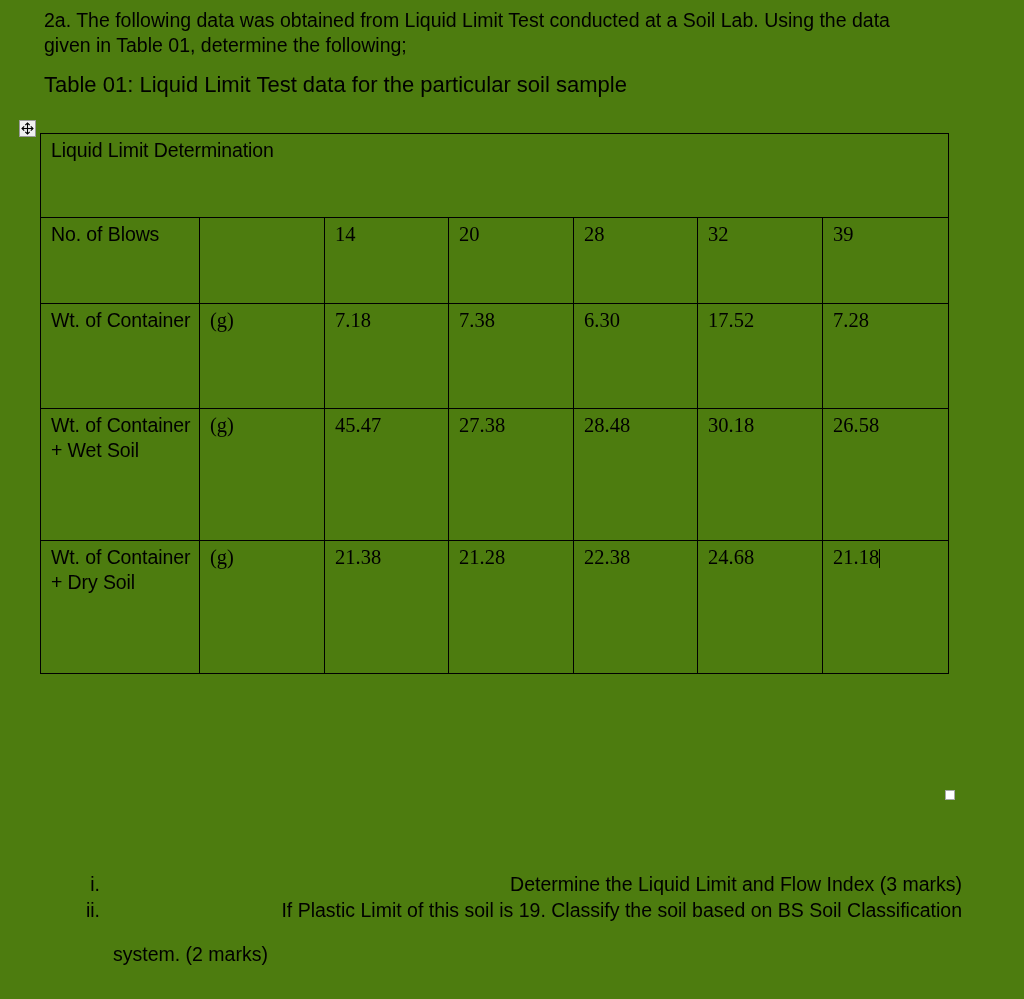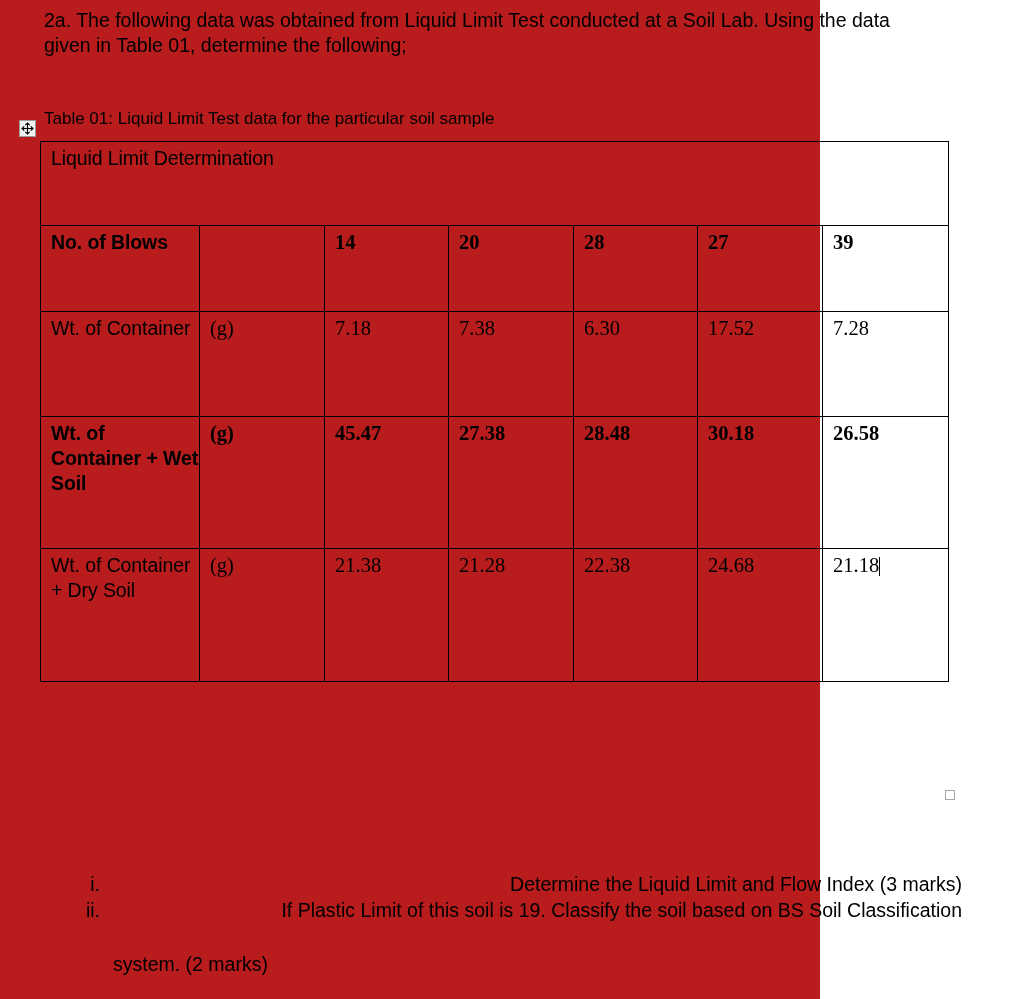--- a/index.html
+++ b/index.html
@@ -12,42 +12,42 @@
     width: 1024px;
     height: 999px;
     position: relative;
     font-family: "Liberation Sans", sans-serif;
     color: #000000;
     overflow: hidden;
   }
 
   .page {
     position: relative;
-    width: 820px;
+    width: 1024px;
     height: 999px;
-    background: #b91c1c;
+    background: #4d7c0f;
   }
 
   
   .intro {
     position: absolute;
     left: 44px;
     top: 8px;
     width: 890px;
     font-size: 19.5px;
     line-height: 25px;
     font-family: "Liberation Sans", sans-serif;
     color: #000;
   }
   .caption {
     position: absolute;
     left: 44px;
-    top: 106px;
+    top: 72px;
     width: 890px;
-    font-size: 17px;
+    font-size: 22px;
     line-height: 25px;
     font-family: "Liberation Sans", sans-serif;
     color: #000;
   }
 
   
   .move-handle {
     position: absolute;
     left: 19px;
     top: 120px;
@@ -68,21 +68,21 @@
     height: 10px;
     border: 1.5px solid #a8a8a8;
     background: #ffffff;
     box-sizing: border-box;
   }
 
   
   .tbl-wrap {
     position: absolute;
     left: 40px;
-    top: 141px;
+    top: 133px;
     width: 908px;
   }
   table.ll {
     border-collapse: collapse;
     width: 908px;
     table-layout: fixed;
     font-size: 19px;
   }
   table.ll td {
     border: 1.3px solid #000000;
@@ -111,23 +111,23 @@
     line-height: 25px;
   }
   td.unit {
     font-family: "Liberation Serif", serif;
     font-size: 20.5px;
     line-height: 25px;
   }
 
   tr.r-title td { height: 84px; }
   tr.r-spec  td { height: 107px; }
-  tr.r-blows td { height: 86px; font-weight: bold; }
+  tr.r-blows td { height: 86px; }
   tr.r-cont  td { height: 105px; }
-  tr.r-wet   td { height: 132px; font-weight: bold; }
+  tr.r-wet   td { height: 132px; }
   tr.r-dry   td { height: 133px; }
 
   .caret {
     display: inline-block;
     width: 0;
     border-left: 1.4px solid #000;
     height: 19px;
     vertical-align: -4px;
     margin-left: 0px;
   }
@@ -149,21 +149,21 @@
   .qmark {
     width: 51px;
     flex: 0 0 51px;
     text-align: right;
     padding-right: 13px;
     box-sizing: border-box;
   }
   .qtext { flex: 1 1 auto; text-align: right; }
   .qcont {
     margin-left: 51px;
-    margin-top: 29px;
+    margin-top: 19px;
   }
 </style>
 </head>
 <body>
 
 <div class="page">
 
   <div class="intro">2a. The following data was obtained from Liquid Limit Test conducted at a Soil Lab. Using the data given in Table 01, determine the following;</div>
 
   <div class="caption">Table 01: Liquid Limit Test data for the particular soil sample</div>
@@ -197,21 +197,21 @@
           <td class="lbl" colspan="7">Liquid Limit Determination</td>
         </tr>
 
 
         <tr class="r-blows">
           <td class="lbl">No. of Blows</td>
           <td class="unit"></td>
           <td class="val">14</td>
           <td class="val">20</td>
           <td class="val">28</td>
-          <td class="val">27</td>
+          <td class="val">32</td>
           <td class="val">39</td>
         </tr>
 
         <tr class="r-cont">
           <td class="lbl">Wt. of Container</td>
           <td class="unit">(g)</td>
           <td class="val">7.18</td>
           <td class="val">7.38</td>
           <td class="val">6.30</td>
           <td class="val">17.52</td>

